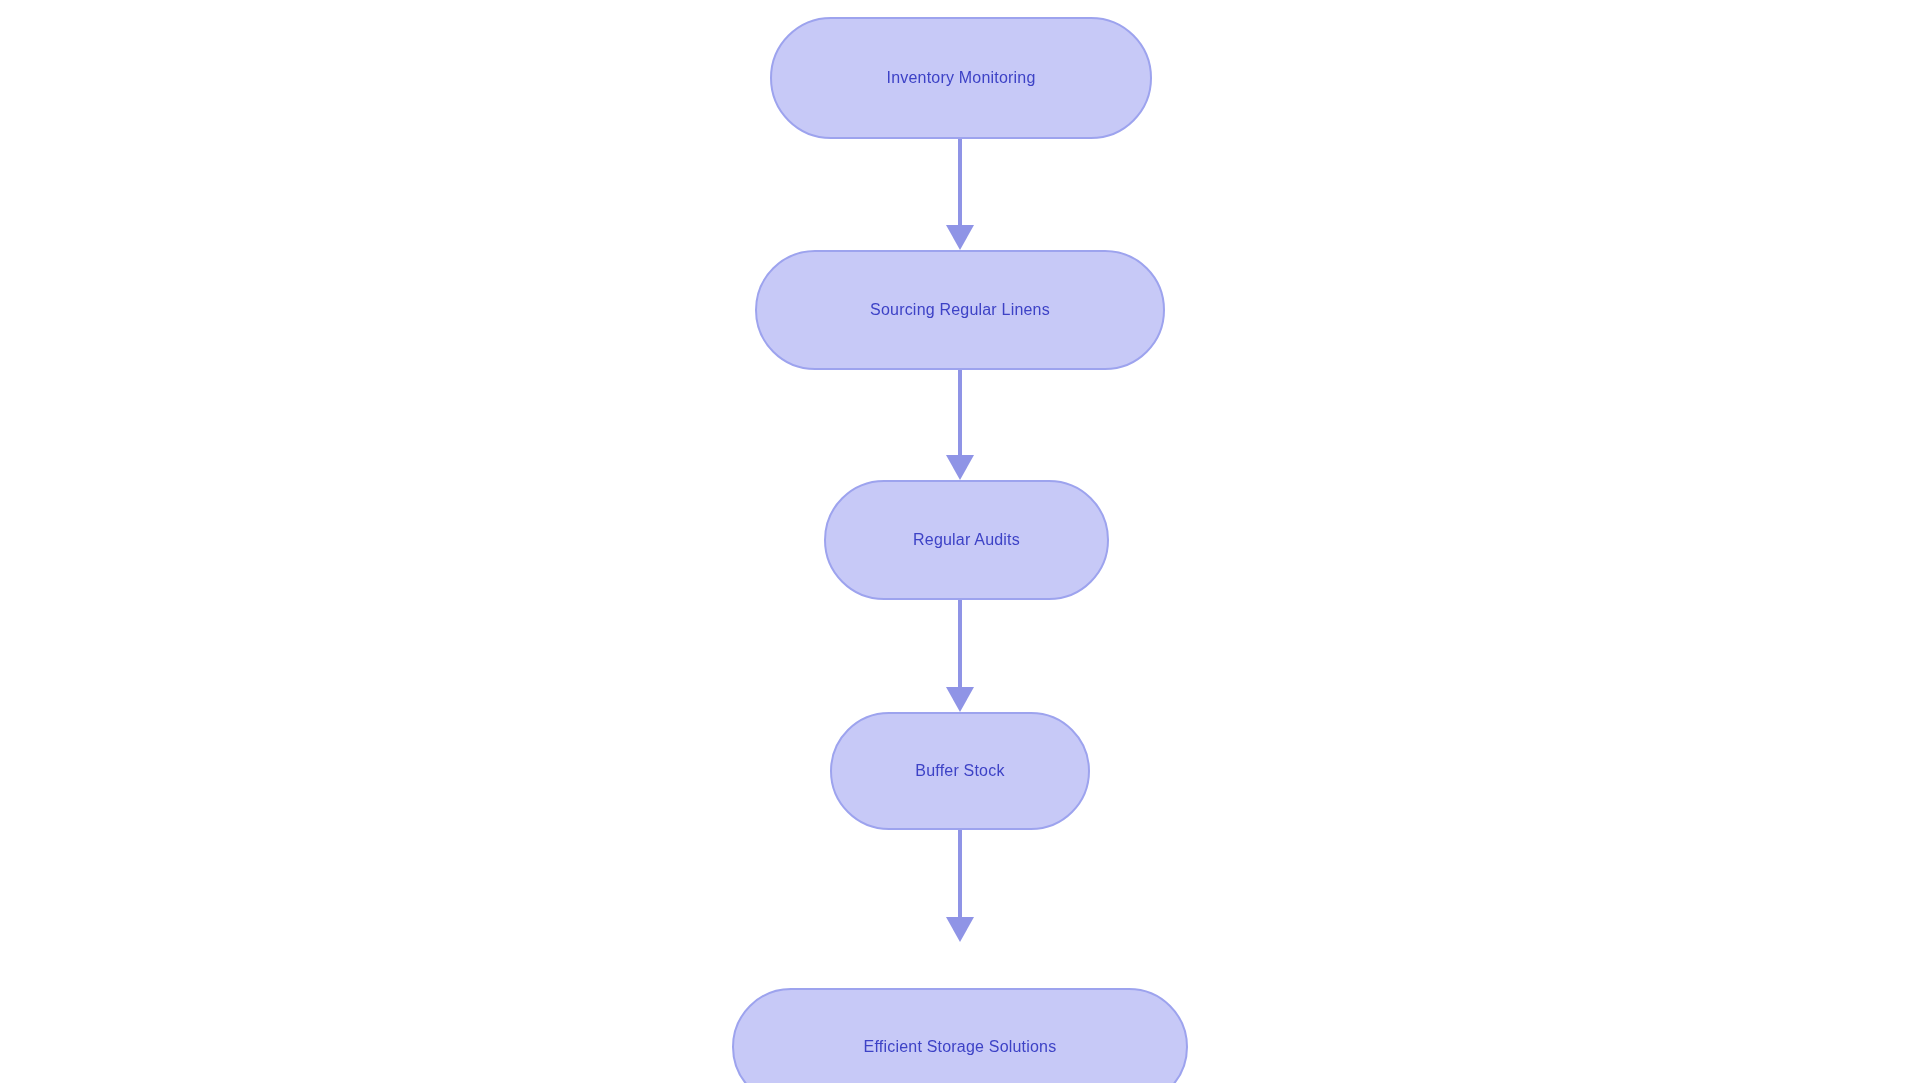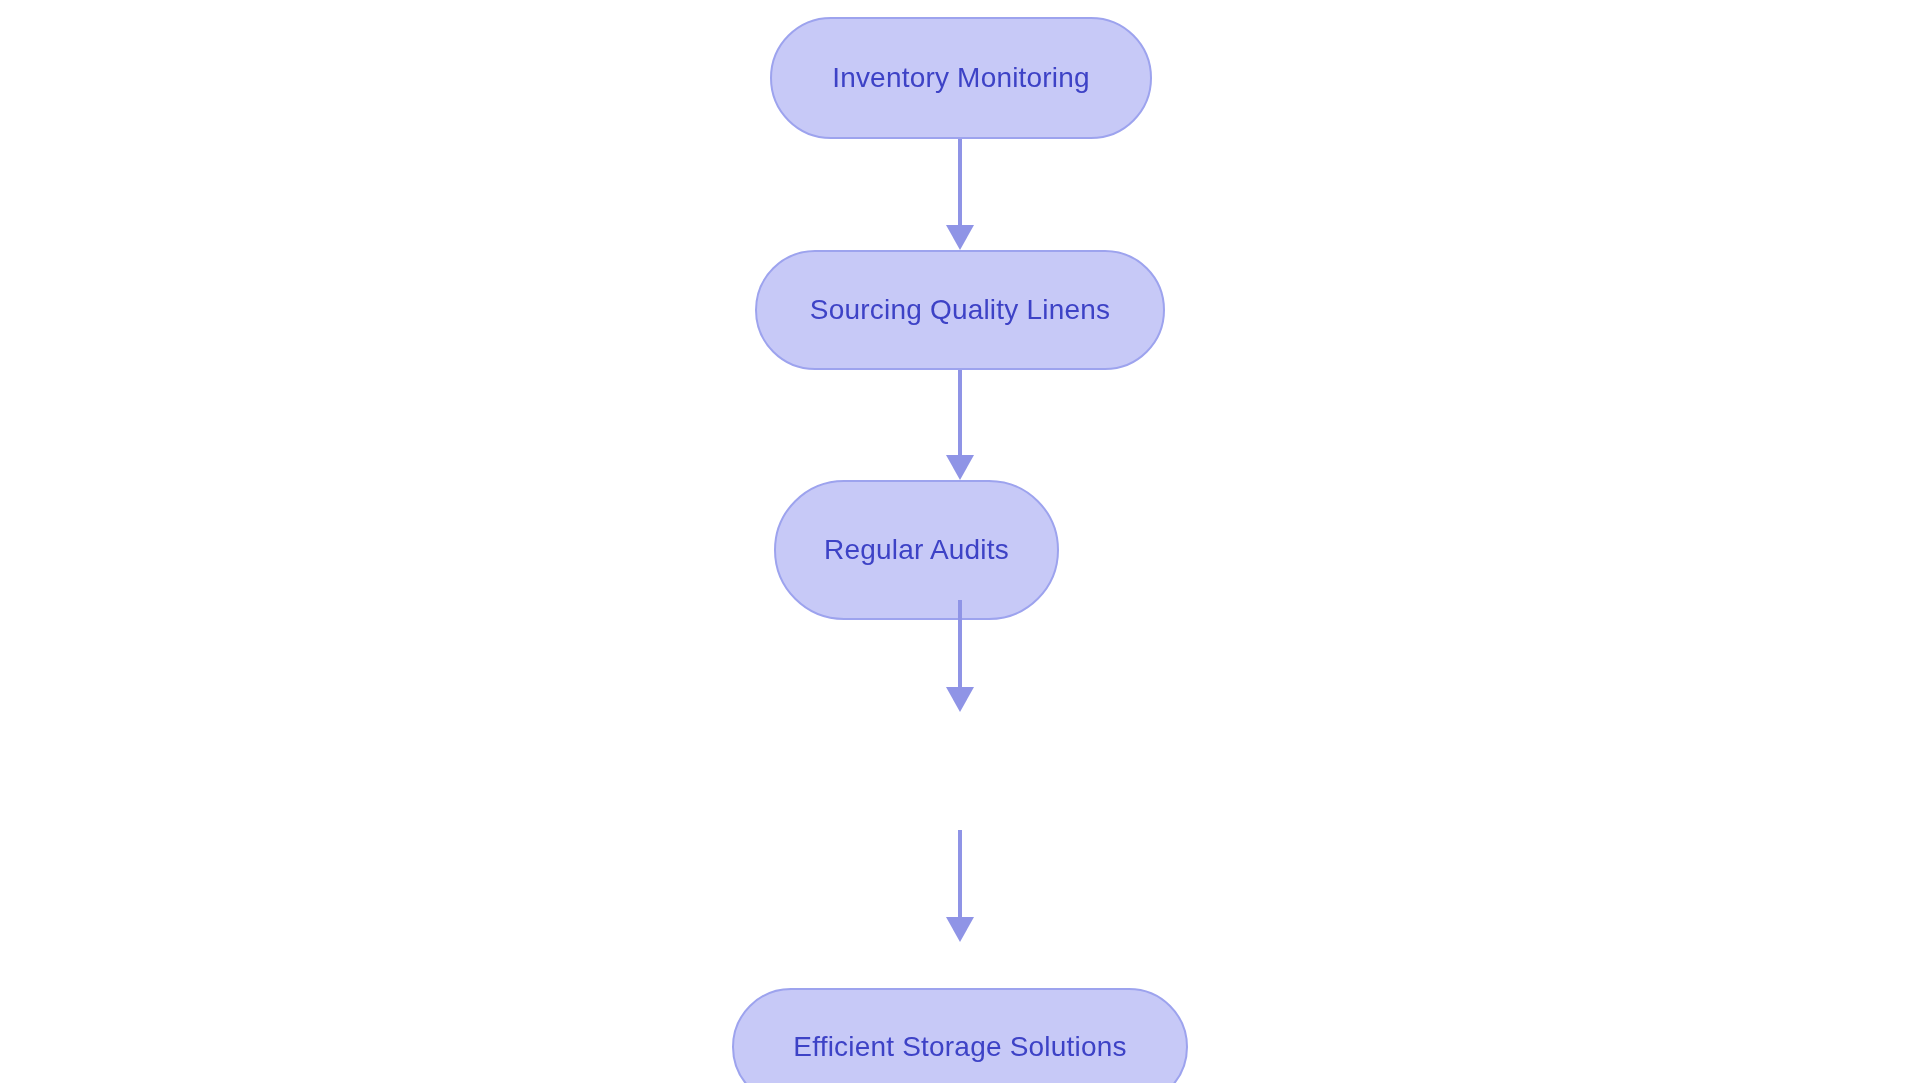--- a/index.html
+++ b/index.html
@@ -25,28 +25,28 @@
   }
   .node {
     position: absolute;
     display: flex;
     align-items: center;
     justify-content: center;
     background: var(--node-fill);
     border: 2px solid var(--node-border);
     border-radius: 70px;
     color: var(--text-color);
-    font-size: 28px;
+    font-size: 16px;
     letter-spacing: 0.2px;
     text-align: center;
     white-space: nowrap;
   }
   .node-1 { left: 770px; top:  17px; width: 382px; height: 122px; }
   .node-2 { left: 755px; top: 250px; width: 410px; height: 120px; }
-  .node-3 { left: 774px; top: 480px; width: 285px; height: 140px; }
+  .node-3 { left: 824px; top: 480px; width: 285px; height: 120px; }
   .node-4 { left: 830px; top: 712px; width: 260px; height: 118px; }
   .node-5 { left: 732px; top: 988px; width: 456px; height: 118px; }
 
   .connector {
     position: absolute;
     left: 946px;           
     width: 28px;
     display: flex;
     flex-direction: column;
     align-items: center;
@@ -76,37 +76,40 @@
   <div class="node node-1">
     <span>Inventory Monitoring</span>
   </div>
 
   <div class="connector conn-1">
     <div class="line"></div>
     <div class="head"></div>
   </div>
 
   <div class="node node-2">
-    <span>Sourcing Quality Linens</span>
+    <span>Sourcing Regular Linens</span>
   </div>
 
   <div class="connector conn-2">
     <div class="line"></div>
     <div class="head"></div>
   </div>
 
   <div class="node node-3">
     <span>Regular Audits</span>
   </div>
 
   <div class="connector conn-3">
     <div class="line"></div>
     <div class="head"></div>
   </div>
 
+  <div class="node node-4">
+    <span>Buffer Stock</span>
+  </div>
 
   <div class="connector conn-4">
     <div class="line"></div>
     <div class="head"></div>
   </div>
 
   <div class="node node-5">
     <span>Efficient Storage Solutions</span>
   </div>
 

